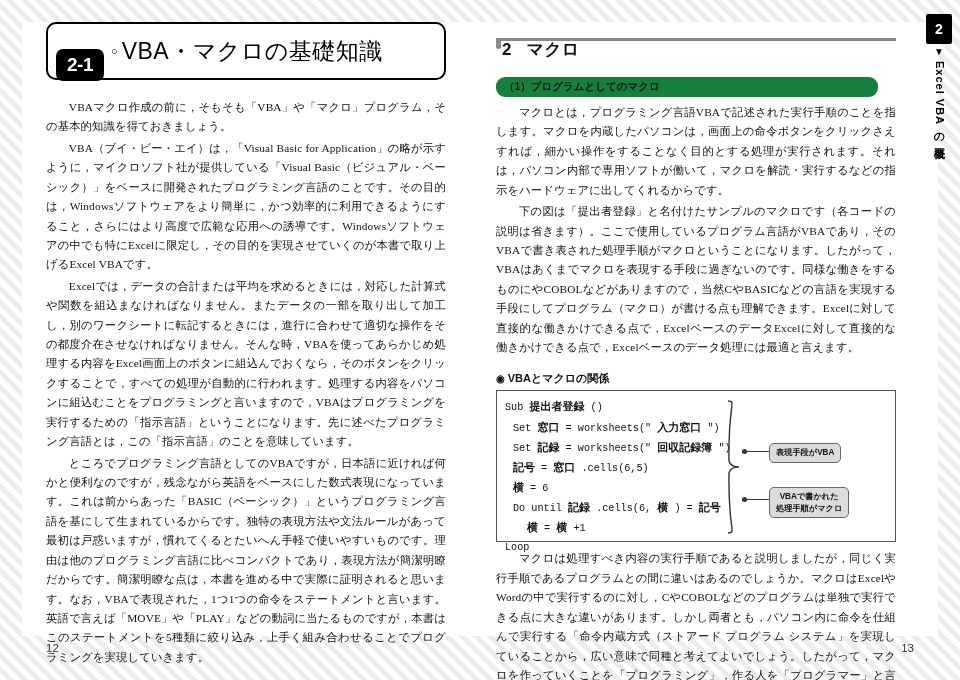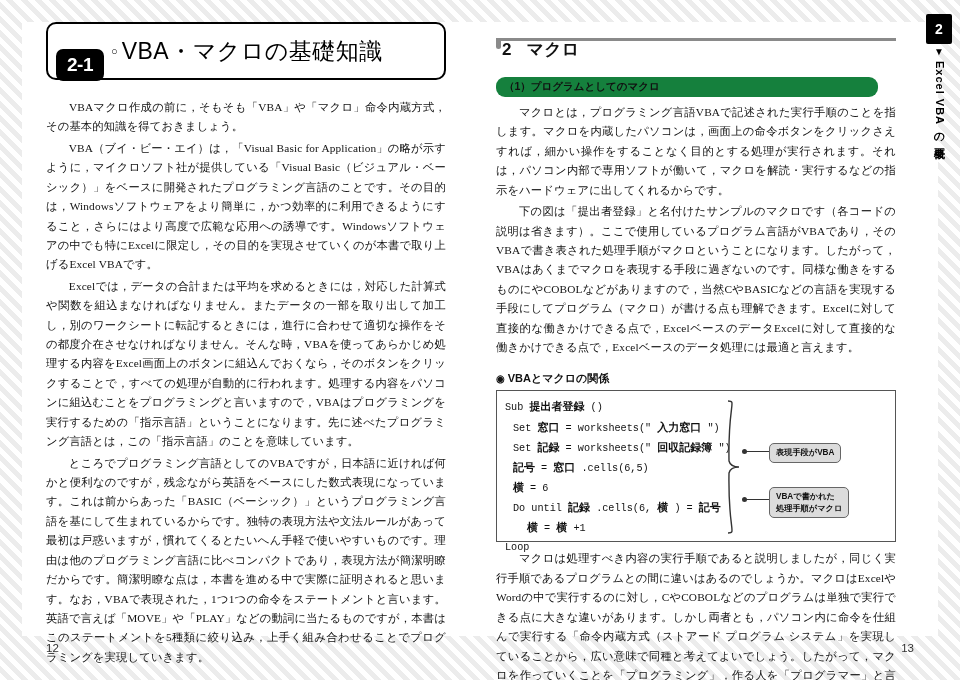--- a/index.html
+++ b/index.html
@@ -242,20 +242,21 @@
     position: absolute;
     background: #dcdcdc;
     border: 1px solid #666;
     border-radius: 5px;
     font-family: "Liberation Sans", sans-serif;
     font-weight: bold;
     font-size: 8.2px;
     line-height: 1.35;
     padding: 3px 6px;
     box-sizing: border-box;
+    text-align: center;
   }
   .callout-1 { left: 272px; top: 52px; }
   .callout-2 { left: 272px; top: 96px; }
   .lead {
     position: absolute;
     height: 1px;
     background: #333;
   }
   .leaddot {
     position: absolute;
@@ -291,21 +292,21 @@
 </div>
 
 <div class="col col-left">
 
   <div class="title-banner">
     <span class="title-badge">2-1</span>
     <span class="title-dot">○</span>
     <span class="title-text">VBA・マクロの基礎知識</span>
   </div>
 
-  <p class="body">　VBAマクロ作成の前に，そもそも「VBA」や「マクロ」命令内蔵方式，その基本的知識を得ておきましょう。</p>
+  <p class="body">　VBAマクロ作成の前に，そもそも「VBA」や「マクロ」プログラム，その基本的知識を得ておきましょう。</p>
 
 
   <p class="body">　VBA（ブイ・ビー・エイ）は，「Visual Basic for Application」の略が示すように，マイクロソフト社が提供している「Visual Basic（ビジュアル・ベーシック）」をベースに開発されたプログラミング言語のことです。その目的は，Windowsソフトウェアをより簡単に，かつ効率的に利用できるようにすること，さらにはより高度で広範な応用への誘導です。Windowsソフトウェアの中でも特にExcelに限定し，その目的を実現させていくのが本書で取り上げるExcel VBAです。</p>
   <p class="body">　Excelでは，データの合計または平均を求めるときには，対応した計算式や関数を組込まなければなりません。またデータの一部を取り出して加工し，別のワークシートに転記するときには，進行に合わせて適切な操作をその都度介在させなければなりません。そんな時，VBAを使ってあらかじめ処理する内容をExcel画面上のボタンに組込んでおくなら，そのボタンをクリックすることで，すべての処理が自動的に行われます。処理する内容をパソコンに組込むことをプログラミングと言いますので，VBAはプログラミングを実行するための「指示言語」ということになります。先に述べたプログラミング言語とは，この「指示言語」のことを意味しています。</p>
   <p class="body">　ところでプログラミング言語としてのVBAですが，日本語に近ければ何かと便利なのですが，残念ながら英語をベースにした数式表現になっています。これは前からあった「BASIC（ベーシック）」というプログラミング言語を基にして生まれているからです。独特の表現方法や文法ルールがあって最初は戸惑いますが，慣れてくるとたいへん手軽で使いやすいものです。理由は他のプログラミング言語に比べコンパクトであり，表現方法が簡潔明瞭だからです。簡潔明瞭な点は，本書を進める中で実際に証明されると思います。なお，VBAで表現された，1つ1つの命令をステートメントと言います。英語で言えば「MOVE」や「PLAY」などの動詞に当たるものですが，本書はこのステートメントを5種類に絞り込み，上手く組み合わせることでプログラミングを実現していきます。</p>
 
 </div>
 
 <div class="col col-right">
 

